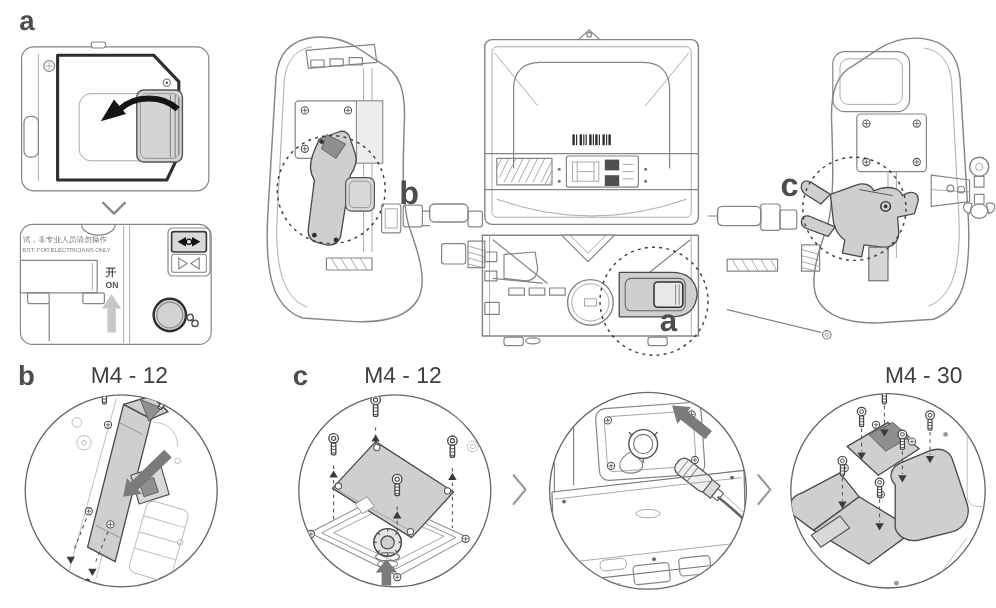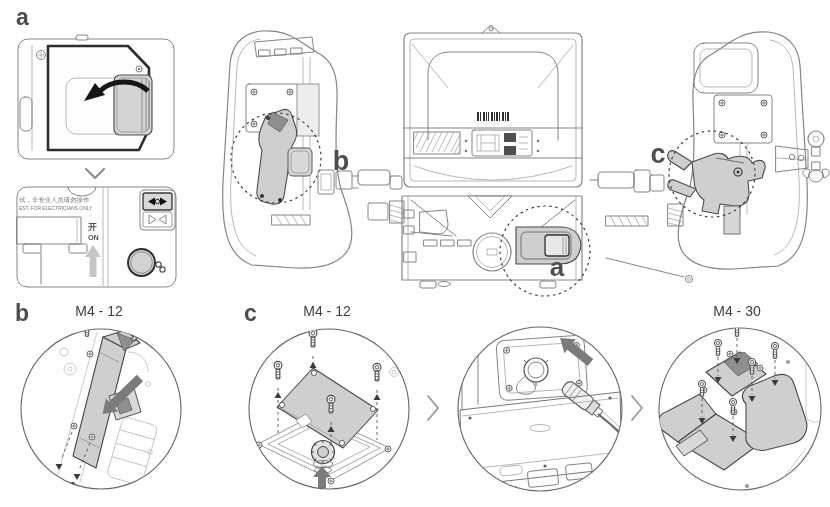--- a/index.html
+++ b/index.html
@@ -1,20 +1,20 @@
 <!DOCTYPE html>
 <html><head>
 <meta charset="utf-8">
 <style>
   html,body{margin:0;padding:0;background:#fff;}
   #stage{position:relative;width:830px;height:507px;background:#ffffff;overflow:hidden;
          font-family:"Liberation Sans",sans-serif;}
   .abs{position:absolute;}
   .letter{font-size:23px;font-weight:600;color:#4d4d4d;line-height:1;}
-  .spec{font-size:14px;font-weight:500;color:#3f3f3f;text-align:center;line-height:1;}
+  .spec{font-size:19px;font-weight:500;color:#3f3f3f;text-align:right;line-height:1;}
   
   .ln{fill:none;stroke:#858585;stroke-width:1;stroke-linejoin:round;stroke-linecap:round;}
   .lnb{fill:none;stroke:#858585;stroke-width:1.2;stroke-linejoin:round;}
   .lnt{fill:none;stroke:#9a9a9a;stroke-width:.7;}
   .lnw{fill:#fff;stroke:#858585;stroke-width:1;}
   .part{fill:#cfcfcf;stroke:#4a4a4a;stroke-width:1.1;stroke-linejoin:round;}
   .part2{fill:#d8d8d8;stroke:#555;stroke-width:1;stroke-linejoin:round;}
   .dark{fill:#8f8f8f;stroke:#555;stroke-width:.7;}
   .dotc{fill:none;stroke:#3f3f3f;stroke-width:1.2;stroke-dasharray:2.5 3.5;}
   .faint{fill:none;stroke:#bcbcbc;stroke-width:.8;}
@@ -270,21 +270,21 @@
       <rect x="724" y="206" width="16" height="28" fill="#d6d6d6" stroke="#666" stroke-width=".9"></rect>
     </g>
     <circle cx="712" cy="174" r="43" class="dotc"></circle>
     <text x="658" y="163" font-size="27" text-anchor="middle" class="svgtxt">c</text>
   </svg>
 
   <div class="abs letter" style="left:15px;top:302px;">b</div>
   <div class="abs spec" style="left:58px;top:304px;width:82px;">M4 - 12</div>
   <div class="abs letter" style="left:244px;top:302px;">c</div>
   <div class="abs spec" style="left:286px;top:304px;width:82px;">M4 - 12</div>
-  <div class="abs spec" style="left:696px;top:304px;width:82px;">M4 - 30</div>
+  <div class="abs spec" style="left:720px;top:304px;width:82px;">M4 - 30</div>
 
   <svg class="abs" style="left:0;top:300px;" width="830" height="207" viewBox="0 300 830 207">
     <defs>
       <g id="bolt">
         <circle cx="0" cy="-7" r="3.6" fill="#fff" stroke="#444" stroke-width="1"></circle>
         <circle cx="0" cy="-7" r="1.6" fill="none" stroke="#444" stroke-width=".8"></circle>
         <rect x="-1.7" y="-3.5" width="3.4" height="9" rx="1" fill="#fff" stroke="#444" stroke-width="1"></rect>
         <path d="M-1.7,-1 h3.4 M-1.7,1.5 h3.4 M-1.7,4 h3.4" stroke="#444" stroke-width=".7" fill="none"></path>
       </g>
       <g id="screwx2">

